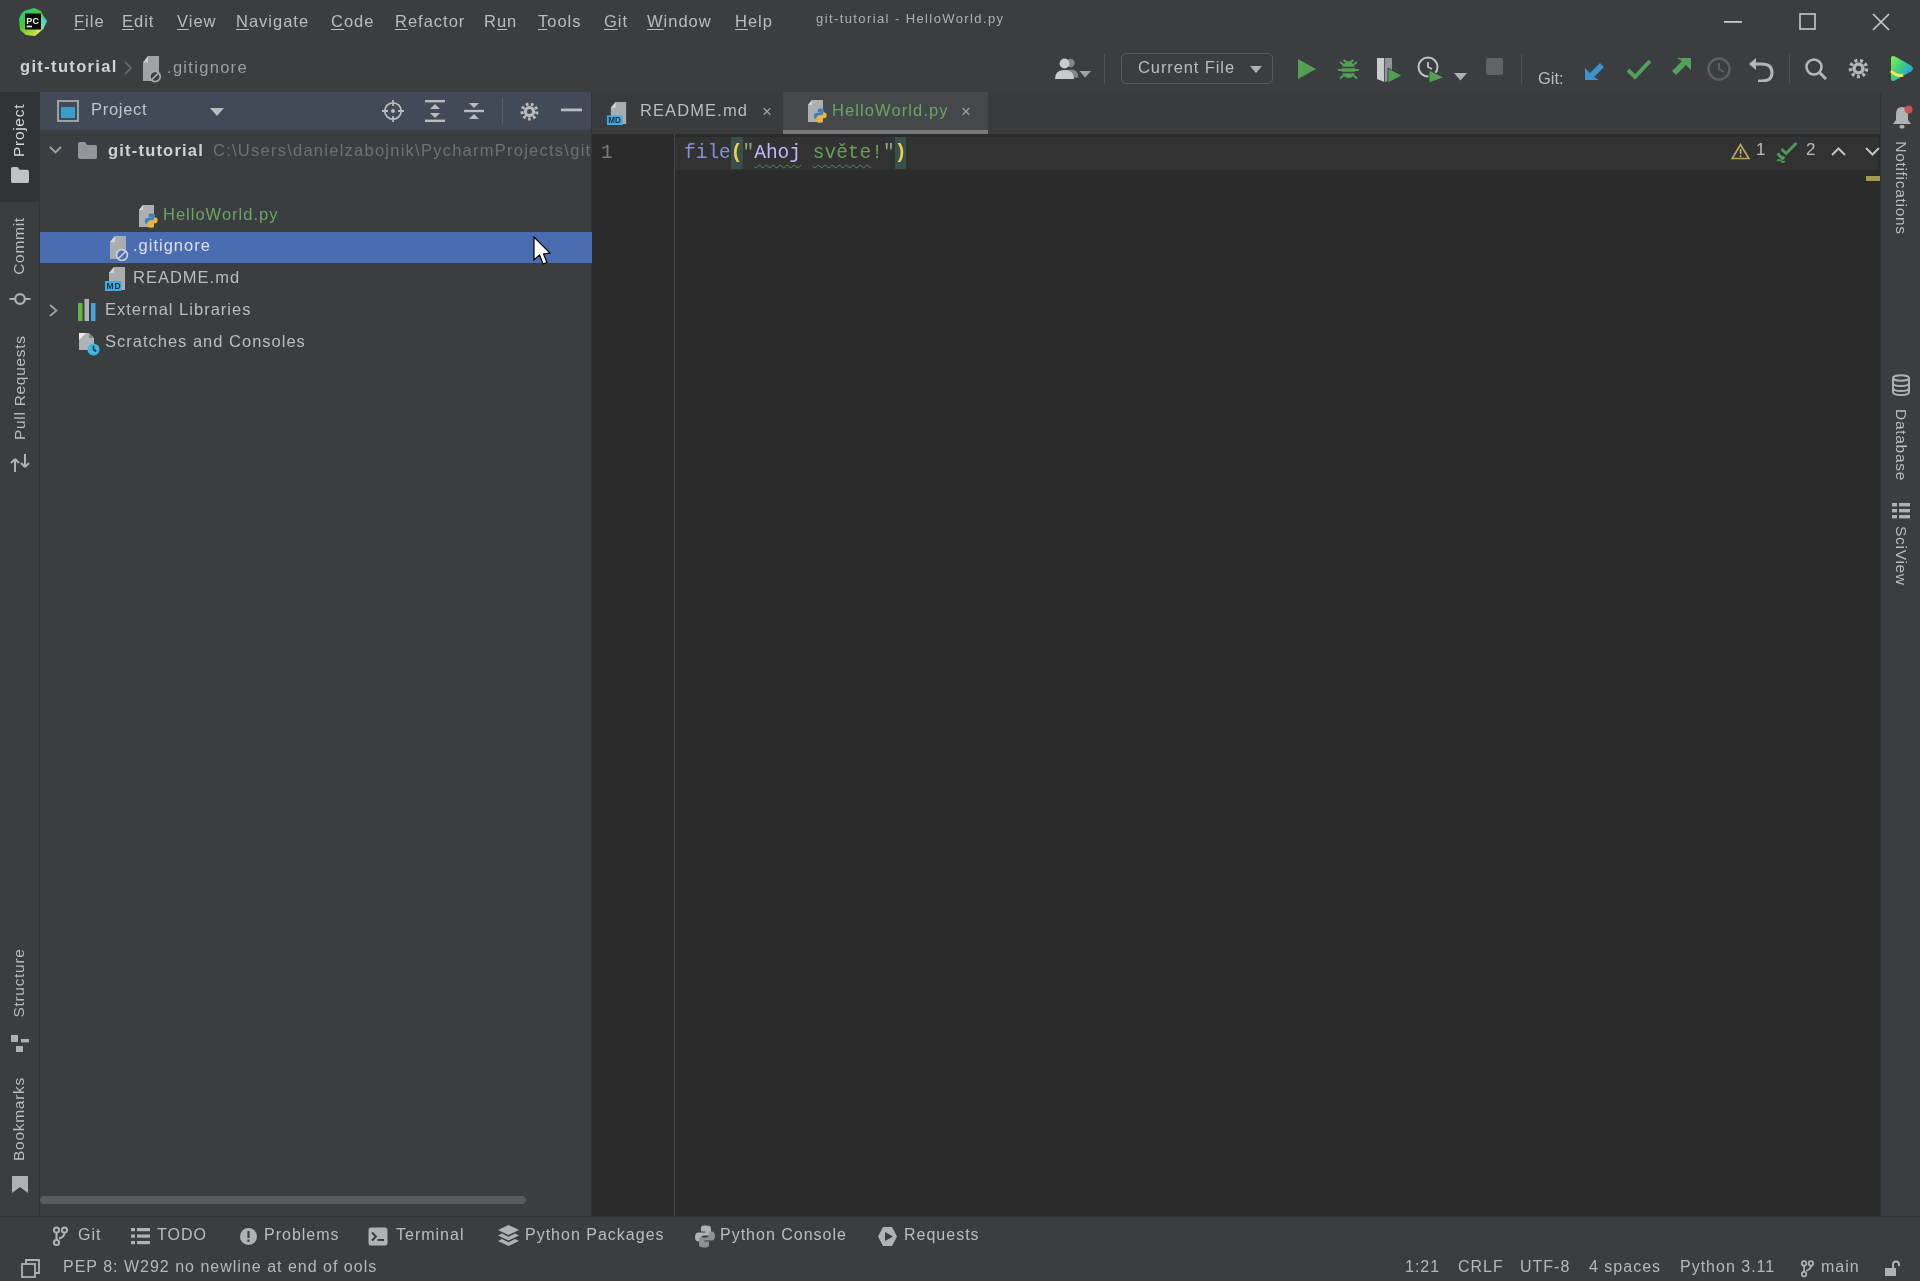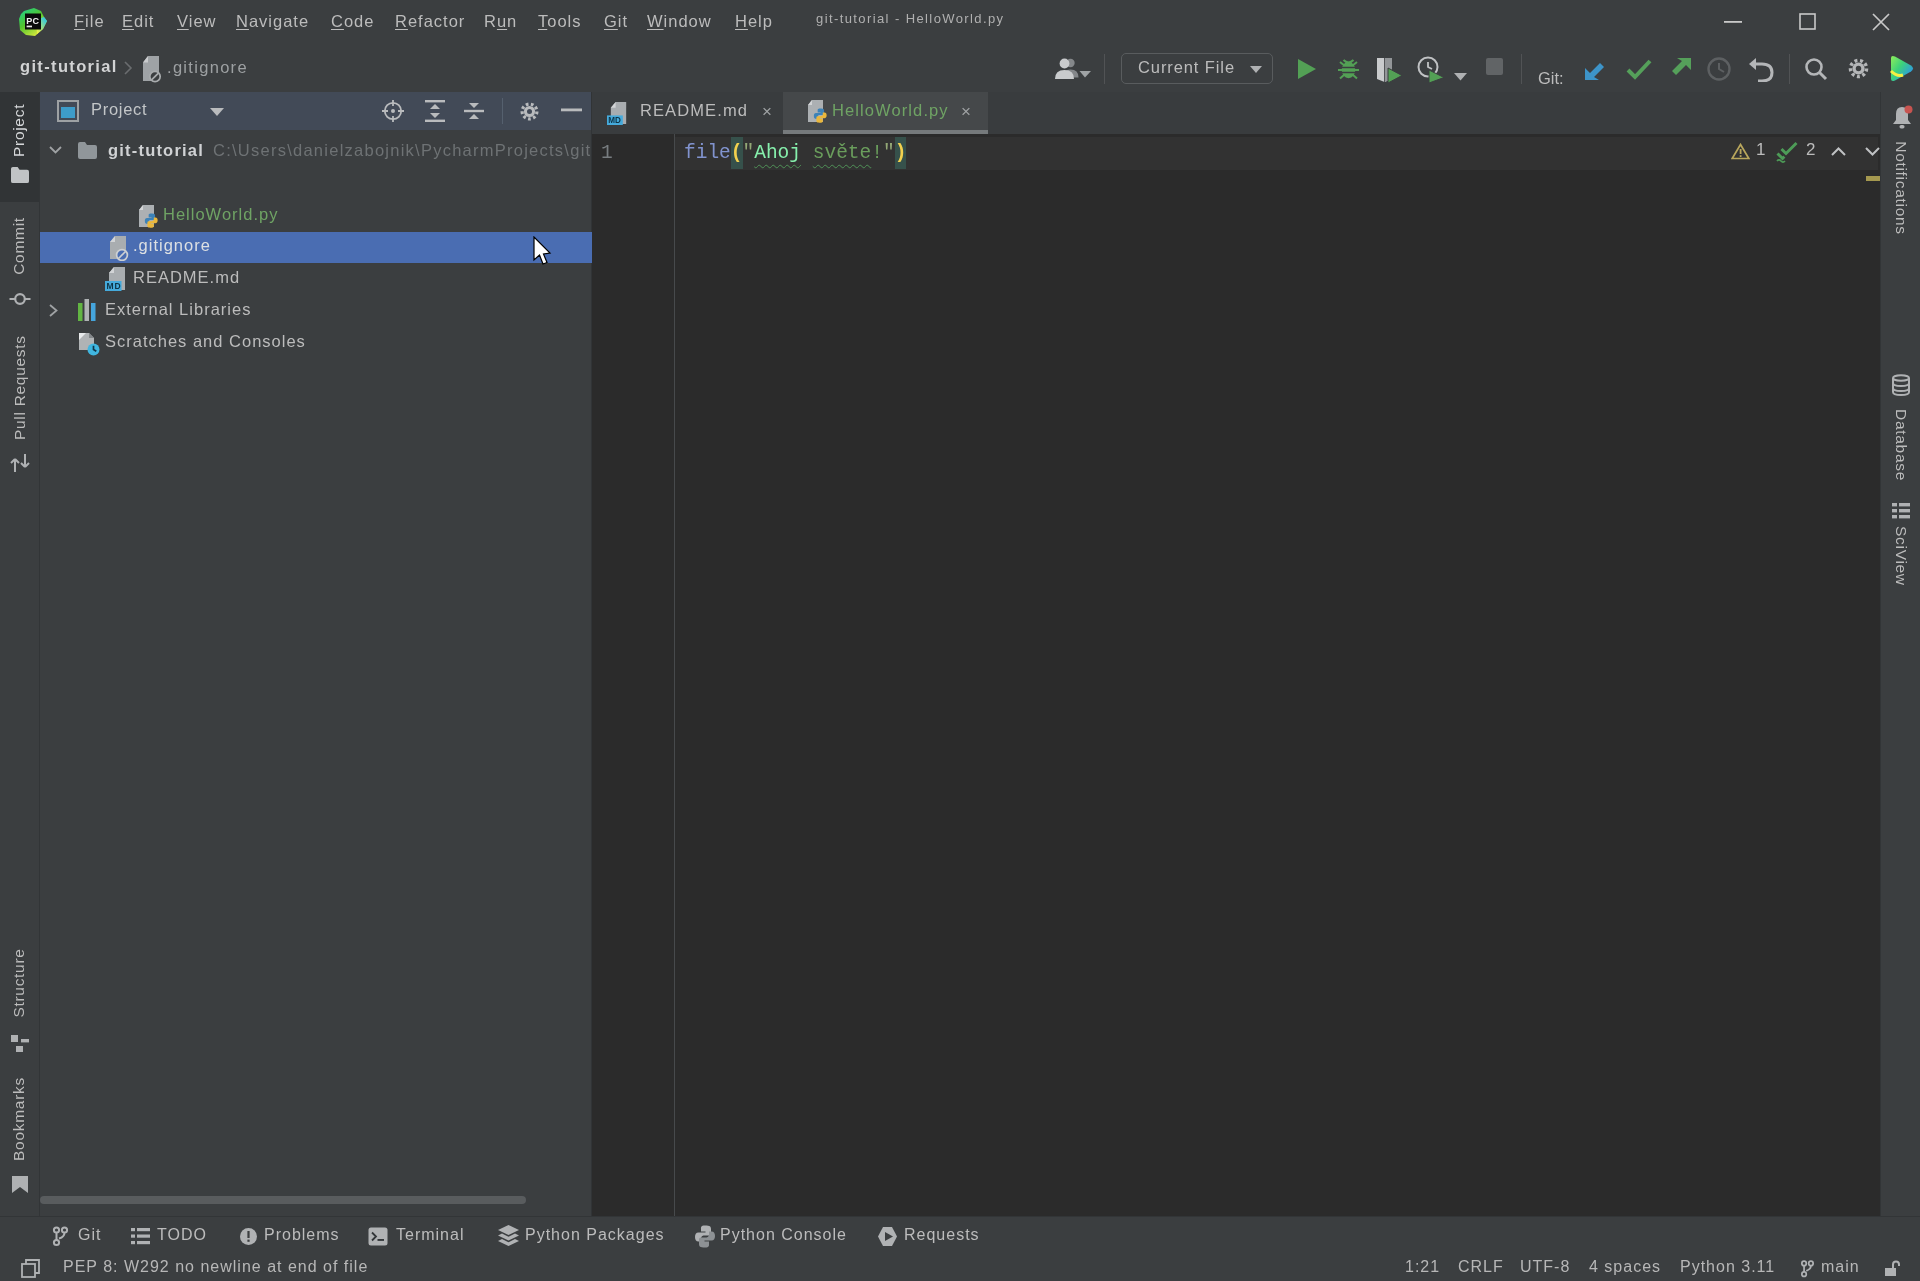--- a/index.html
+++ b/index.html
@@ -315,21 +315,21 @@
             <path d="M11 22 C15.5 22 15 20 15 18.5 L15 16 L10.5 16 L10.5 15 L17.5 15 C20 15 21 13 21 10.5 C21 8 20 6 17.5 6 L15 6 L15 9 C15 11.5 13 12 11 12 L7 12 C5.2 12 5 13.2 5 14.5 L5 18.5 C5 21 6 22 11 22 Z" fill="#eab73c"></path>
           </g>
         </svg>
         <span class="tlbl" style="left:49px;color:#6fa364;">HelloWorld.py</span>
         <span class="tx" style="left:178px;">×</span>
       </div>
     </div>
     <div id="curline"></div>
     <div id="gutter-line"></div>
     <span id="lineno">1</span>
-    <div id="codeline"><span style="color:#8193ce">file</span><span class="par">(</span><span style="color:#93a876">"</span><span class="sq" style="color:#86efac">Ahoj</span><span style="color:#6a9d5c"> </span><span class="sq" style="color:#6a9d5c">světe</span><span style="color:#6a9d5c">!</span><span style="color:#93a876">"</span><span class="par">)</span></div>
+    <div id="codeline"><span style="color:#8193ce">file</span><span class="par">(</span><span style="color:#93a876">"</span><span class="sq" style="color:#c4b5fd">Ahoj</span><span style="color:#6a9d5c"> </span><span class="sq" style="color:#6a9d5c">světe</span><span style="color:#6a9d5c">!</span><span style="color:#93a876">"</span><span class="par">)</span></div>
 
     <div class="abs" style="left:1139px;top:48px;height:26px;">
       <svg class="abs" style="left:0px;top:3px" width="19" height="17" viewBox="0 0 19 17">
         <path d="M9.5 1.5 L17.8 15.5 L1.2 15.5 Z" fill="none" stroke="#b8a65c" stroke-width="1.7"></path>
         <rect x="8.7" y="6" width="1.8" height="5" fill="#b8a65c"></rect>
         <rect x="8.7" y="12.2" width="1.8" height="1.8" fill="#b8a65c"></rect>
       </svg>
       <span class="abs" style="left:25px;top:0px;font-size:17px;color:#bcbcbc;">1</span>
       <svg class="abs" style="left:44px;top:1px" width="25" height="22" viewBox="0 0 25 22">
         <path d="M2.5 12.5 L7.5 17.5 L19 6" stroke="#4d9b57" stroke-width="3" fill="none"></path>
@@ -453,21 +453,21 @@
       <path d="M6 1 L15 1 L20 10.5 L15 20 L6 20 L1 10.5 Z" fill="#b0b2b4"></path>
       <polygon points="8,6 16,10.5 8,15" fill="#3b3e40"></polygon>
     </svg>
     <span class="bitem" style="left:904px">Requests</span>
   </div>
   <div id="statusbar">
     <svg class="abs" style="left:21px;top:4px" width="19" height="19" viewBox="0 0 19 19">
       <rect x="1" y="5" width="13" height="13" fill="none" stroke="#b0b2b4" stroke-width="1.8"></rect>
       <path d="M5 5 L5 1 L18 1 L18 14 L14 14" fill="none" stroke="#b0b2b4" stroke-width="1.8"></path>
     </svg>
-    <span class="sitem" style="left:63px">PEP 8: W292 no newline at end of file</span>
+    <span class="sitem" style="left:63px">PEP 8: W292 no newline at end of ools</span>
     <span class="sitem" style="left:1405px">1:21</span>
     <span class="sitem" style="left:1458px">CRLF</span>
     <span class="sitem" style="left:1520px">UTF-8</span>
     <span class="sitem" style="left:1589px">4 spaces</span>
     <span class="sitem" style="left:1680px">Python 3.11</span>
     <svg class="abs" style="left:1800px;top:5px" width="15" height="18" viewBox="0 0 17 21">
       <g stroke="#b0b2b4" stroke-width="2" fill="none">
       <circle cx="4.5" cy="4" r="2.6"></circle>
           <circle cx="12.5" cy="4" r="2.6"></circle>
           <circle cx="4.5" cy="16.5" r="2.6"></circle>

